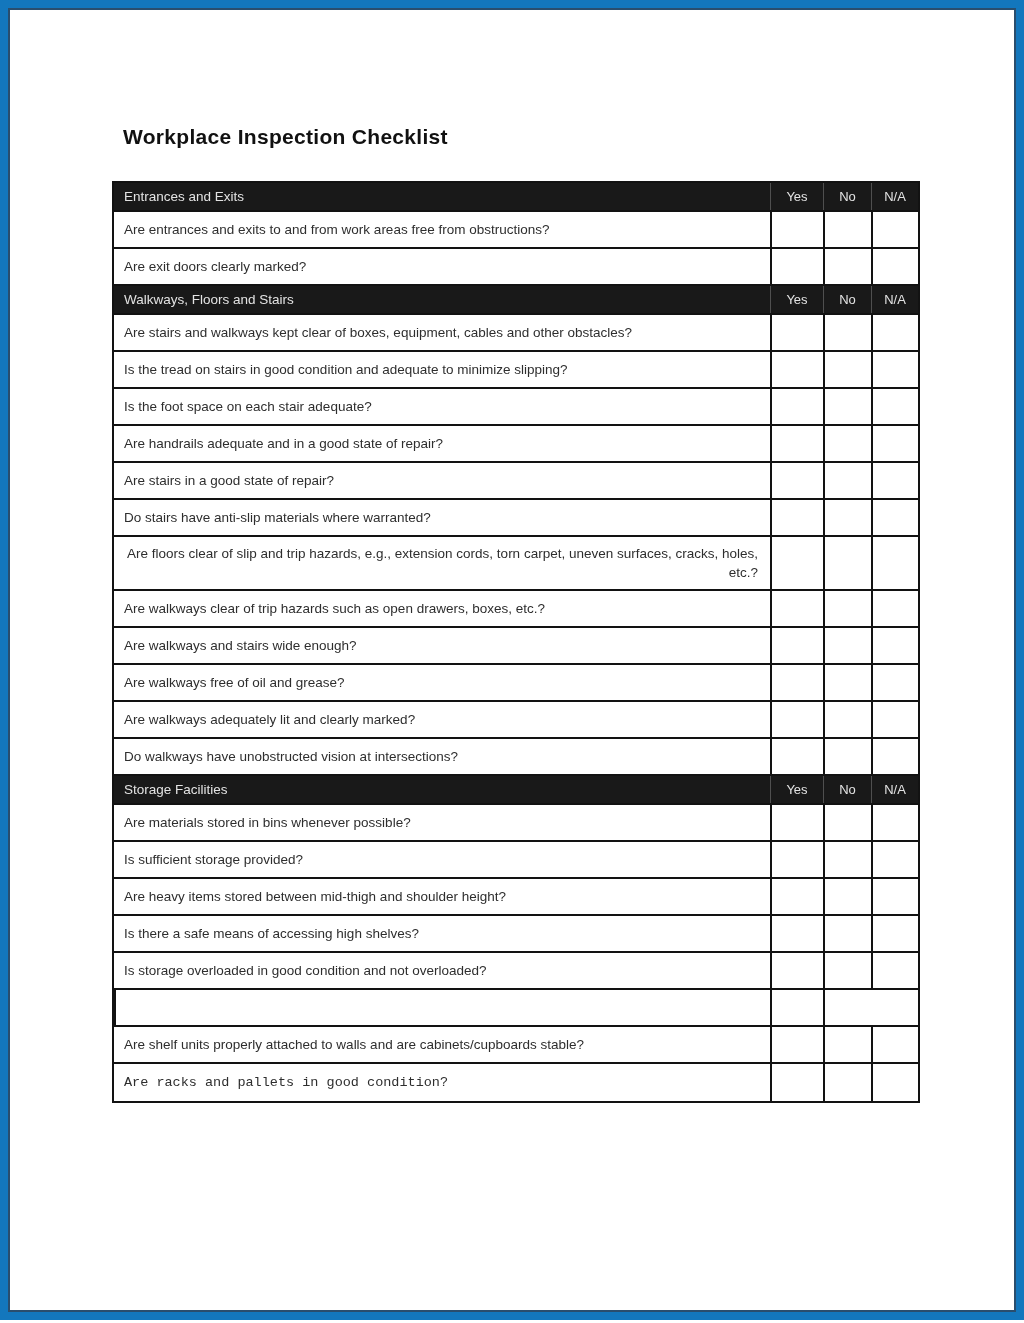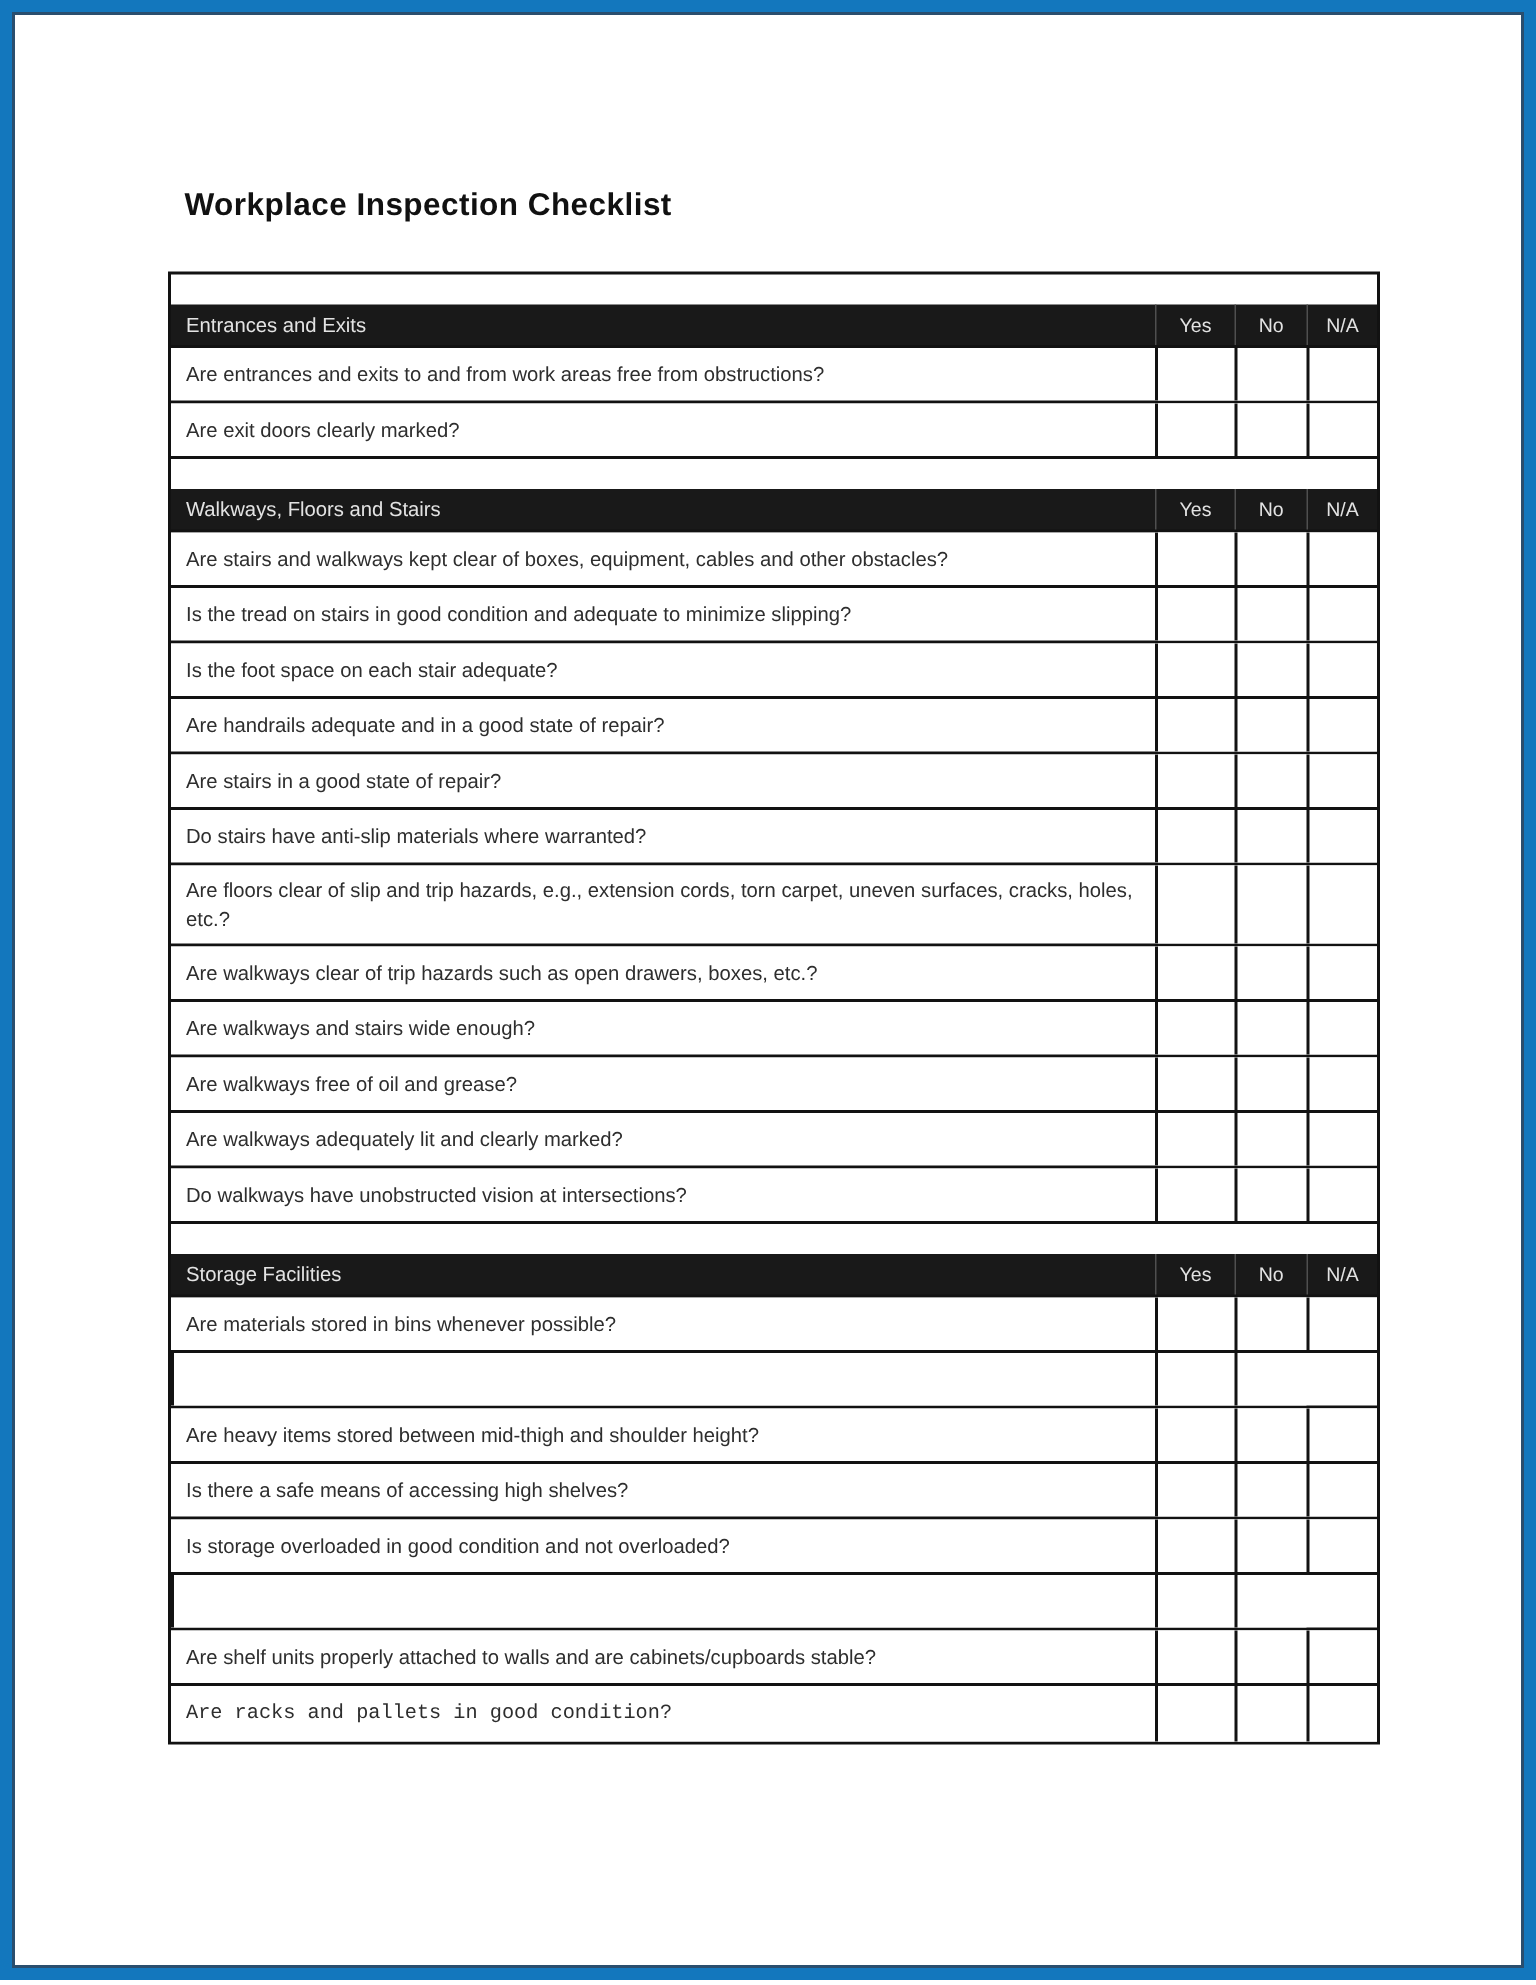--- a/index.html
+++ b/index.html
@@ -48,21 +48,20 @@
   }
   .sec, .row {
     display: grid;
     grid-template-columns: 1fr 53px 48px 47px;
   }
   .sec {
     background: var(--bar-bg);
     color: var(--bar-text);
     height: 29px;
     border-bottom: 2px solid var(--line);
-    margin-top: 20px;
   }
   .sec-title {
     display: flex; align-items: center;
     padding-left: 10px;
     font-size: 13.5px;
   }
   .sec-col {
     display: flex; align-items: center; justify-content: center;
     font-size: 13px;
     border-left: 1px solid #4f4f4f;
@@ -72,20 +71,21 @@
     border-bottom: 2px solid var(--line);
     background: #ffffff;
   }
   .tbl > .row:last-child { border-bottom: none; font-family: Liberation Mono, monospace; }
   .q {
     display: flex; align-items: center;
     padding: 7px 12px 7px 10px;
     font-size: 13.5px;
     line-height: 19px;
     color: var(--q-text);
+    text-align: right;
   }
   .cell {
     border-left: 2px solid var(--line);
     background: #ffffff;
     cursor: pointer;
   }
 </style>
 </head>
 <body>
 
@@ -195,20 +195,21 @@
           <div class="sec-col">No</div>
           <div class="sec-col">N/A</div>
         </div>
         <div class="row">
           <div class="q">Are materials stored in bins whenever possible?</div>
           <div class="cell"></div>
           <div class="cell"></div>
           <div class="cell"></div>
         </div>
         <div class="row">
+          <div class="q">Is sufficient storage provided?</div>
           <div class="cell"></div>
           <div class="cell"></div>
           <div class="cell"></div>
         </div>
         <div class="row">
           <div class="q">Are heavy items stored between mid-thigh and shoulder height?</div>
           <div class="cell"></div>
           <div class="cell"></div>
           <div class="cell"></div>
         </div>

